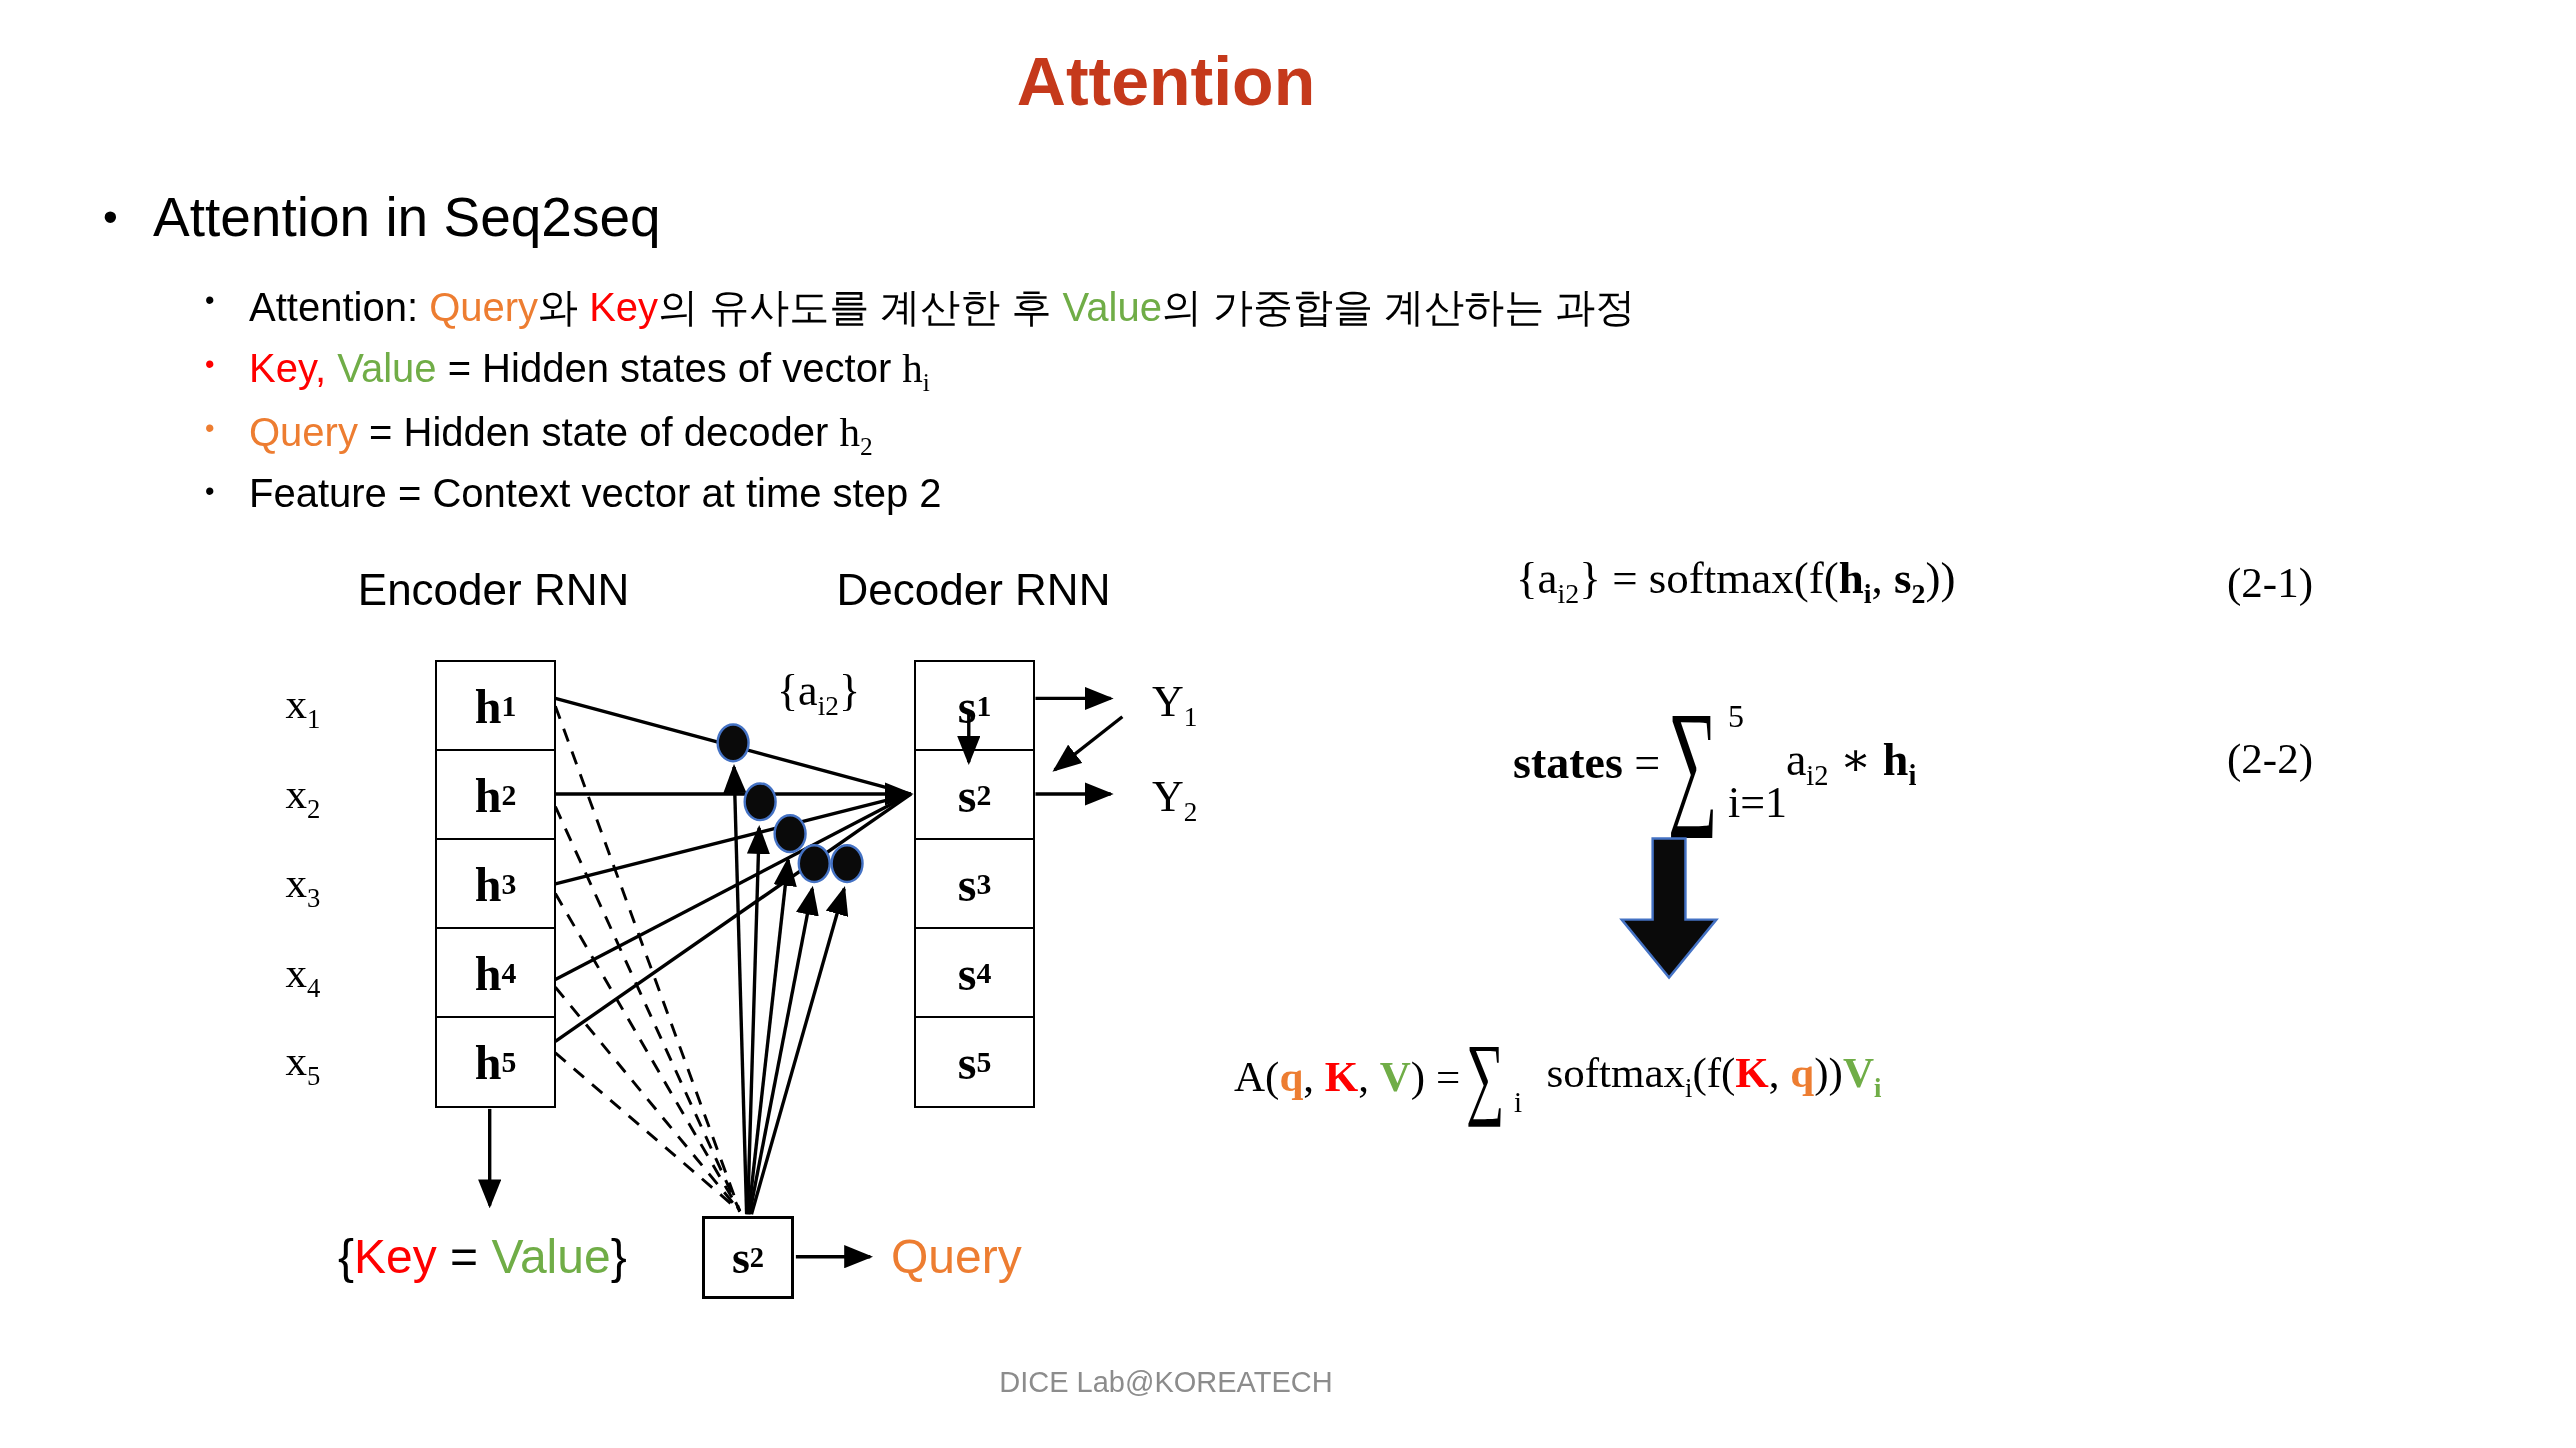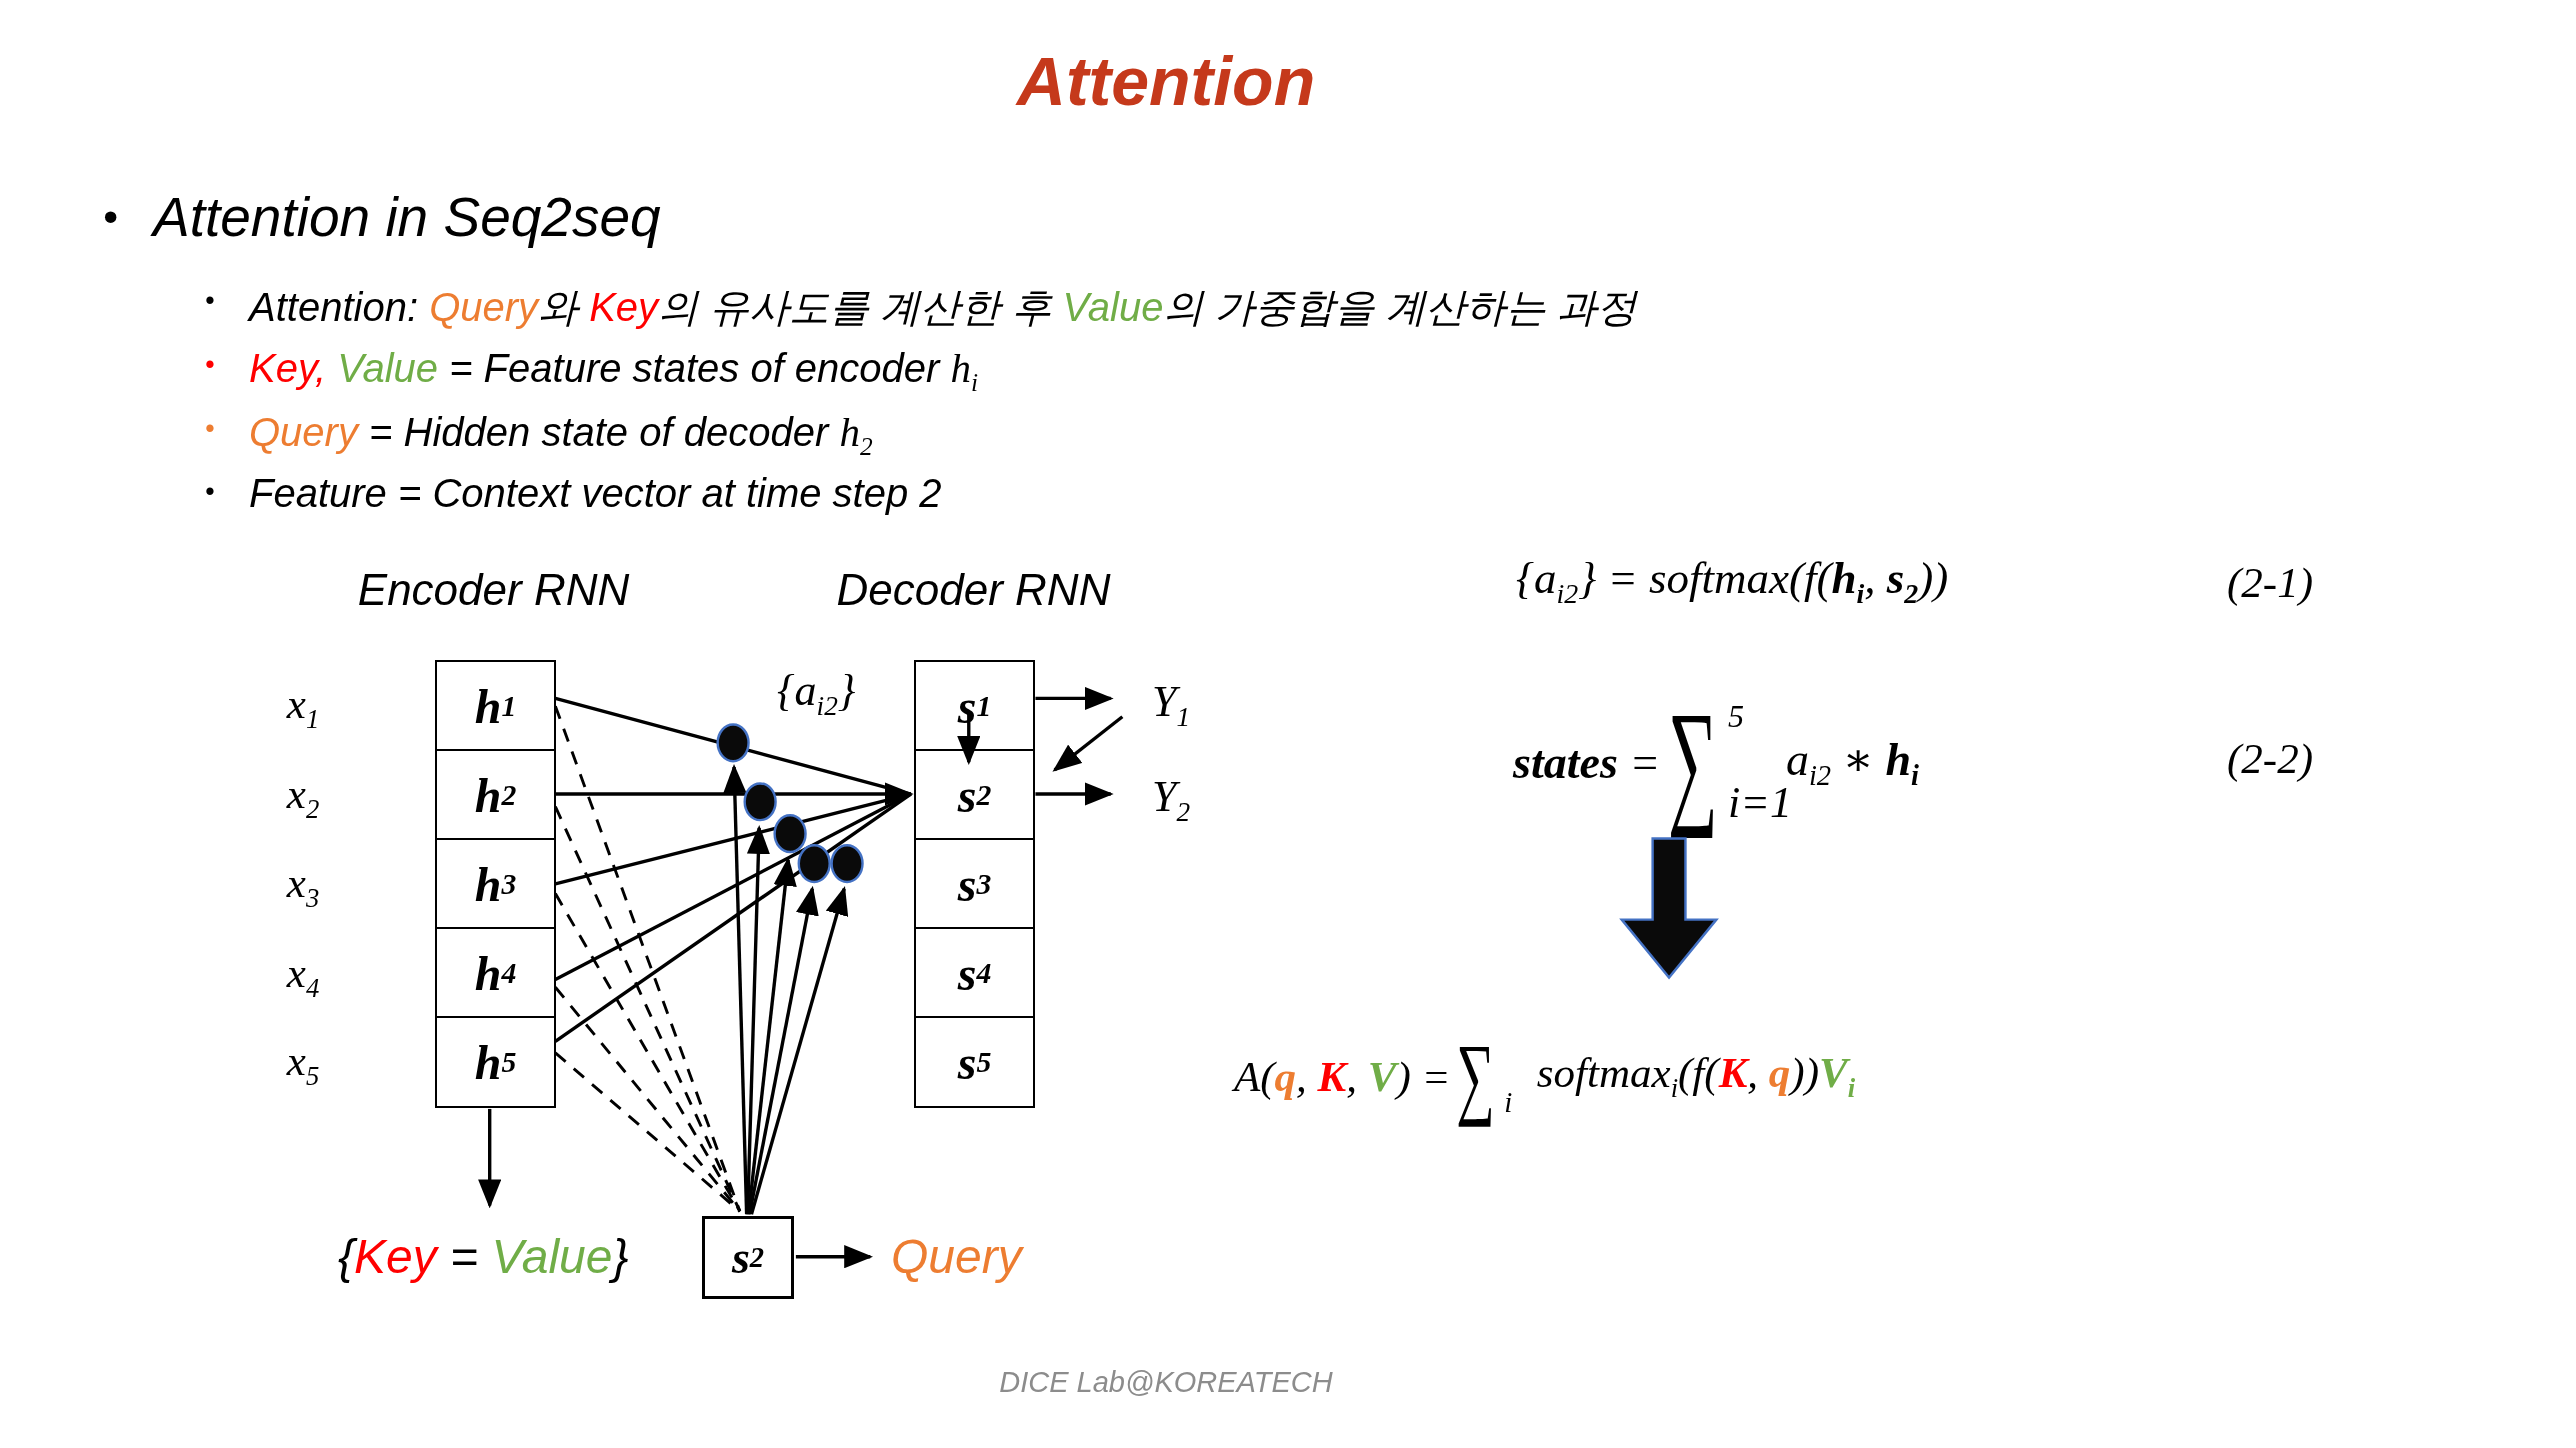--- a/index.html
+++ b/index.html
@@ -1,17 +1,17 @@
 <!DOCTYPE html>
 <html><head>
 <meta charset="utf-8">
 <style>
   html,body{margin:0;padding:0;background:#fff;}
   .slide{position:relative;width:2332px;height:1449px;background:#ffffff;
-         font-family:"Liberation Sans",sans-serif;color:#000;overflow:hidden;font-style:italic;}
+         font-family:"Liberation Sans",sans-serif;color:#000;overflow:hidden;}
   .abs{position:absolute;}
   .title{left:0;right:0;top:42px;text-align:center;font-size:68px;font-weight:bold;color:#C5391B;}
   .l1{left:153px;top:185px;font-size:55px;}
   .l1 .dot{position:absolute;left:-50px;top:7.7px;font-size:42px;}
   .l2{left:249px;font-size:40px;white-space:nowrap;}
   .l2 .dot{position:absolute;left:-44px;top:4.8px;font-size:27px;}
   .dot-red{color:#FF0000;}
   .dot-orange{color:#ED7D31;}
   .oq{color:#ED7D31;}
   .kr{color:#FF0000;}
@@ -65,21 +65,21 @@
 
   <div class="abs l1">
     <span class="dot">•</span><span>Attention in Seq2seq</span>
   </div>
 
   <div class="abs l2" style="top:280px;">
     <span class="dot">•</span><span>Attention: </span><span class="oq">Query</span><span>와 </span><span class="kr">Key</span><span>의 유사도를 계산한 후 </span><span class="vg">Value</span><span>의 가중합을 계산하는 과정</span>
   </div>
 
   <div class="abs l2" style="top:344px;">
-    <span class="dot dot-red">•</span><span class="kr">Key, </span><span class="vg">Value</span><span> = Feature states of encoder </span><span class="mvar"><span>h</span><sub>i</sub></span>
+    <span class="dot dot-red">•</span><span class="kr">Key, </span><span class="vg">Value</span><span> = Hidden states of vector </span><span class="mvar"><span>h</span><sub>i</sub></span>
   </div>
 
   <div class="abs l2" style="top:408px;">
     <span class="dot dot-orange">•</span><span class="oq">Query</span><span> = Hidden state of decoder </span><span class="mvar"><span>h</span><sub>2</sub></span>
   </div>
 
   <div class="abs l2" style="top:471px;">
     <span class="dot">•</span><span>Feature = Context vector at time step 2</span>
   </div>
 

